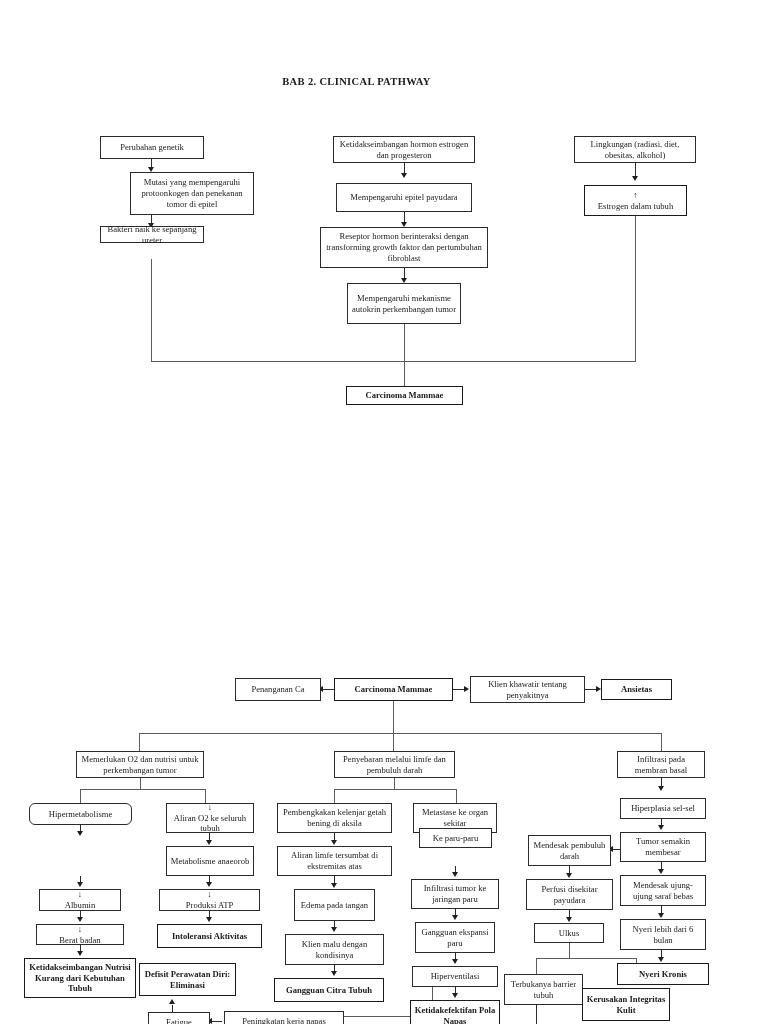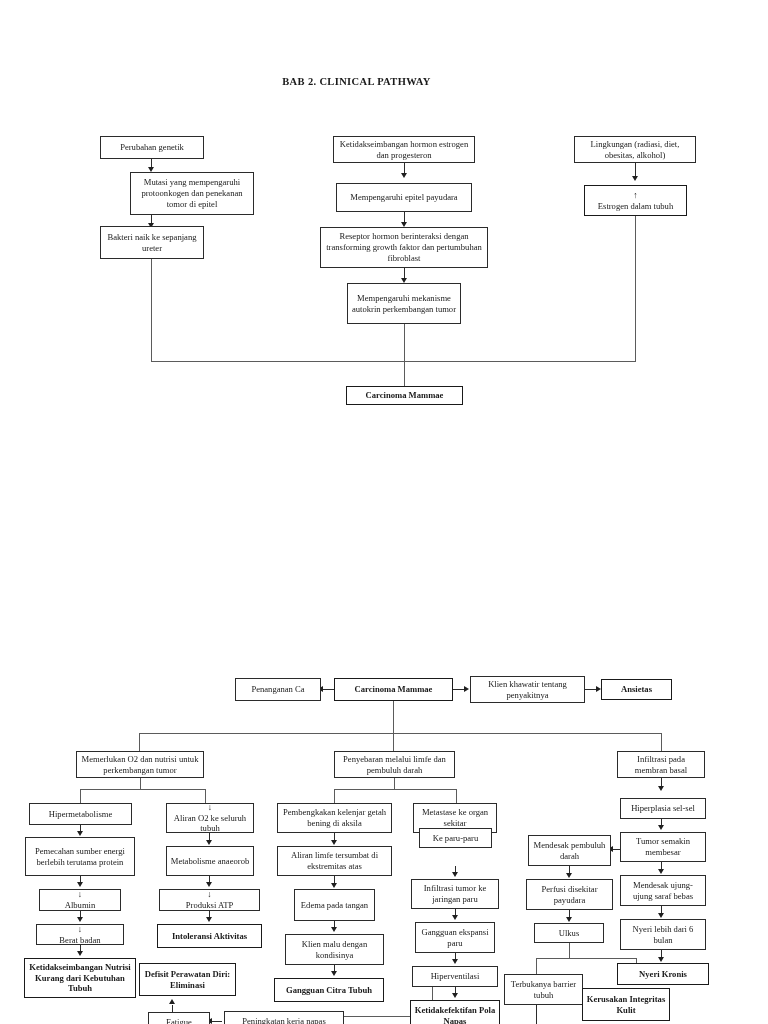--- a/index.html
+++ b/index.html
@@ -70,21 +70,21 @@
   </div>
   <div class="ln v dk" style="left:151px;top:159px;height:11px;"></div>
   <div class="ar down" style="left:148px;top:167px;"></div>
 
   <div class="bx" style="left:90px;top:172px;width:124px;height:43px;margin-left:40px;">
     <span>Mutasi yang mempengaruhi protoonkogen dan penekanan tomor di epitel</span>
   </div>
   <div class="ln v dk" style="left:151px;top:215px;height:11px;"></div>
   <div class="ar down" style="left:148px;top:223px;"></div>
 
-  <div class="bx" style="left:100px;top:226px;width:104px;height:33px;">
+  <div class="bx" style="left:100px;top:226px;width:104px;height:17px;">
     <span>Bakteri naik ke sepanjang ureter</span>
   </div>
 
   <div class="ln v" style="left:151px;top:259px;height:102px;"></div>
 
   <div class="bx" style="left:333px;top:136px;width:142px;height:27px;">
     <span>Ketidakseimbangan hormon estrogen dan progesteron</span>
   </div>
   <div class="ln v dk" style="left:404px;top:163px;height:13px;"></div>
   <div class="ar down" style="left:401px;top:173px;"></div>
@@ -172,29 +172,26 @@
   <div class="ln v" style="left:205px;top:789px;height:14px;"></div>
 
   <div class="ln v" style="left:394px;top:778px;height:11px;"></div>
   <div class="ln h" style="left:334px;top:789px;width:122px;"></div>
   <div class="ln v" style="left:334px;top:789px;height:14px;"></div>
   <div class="ln v" style="left:456px;top:789px;height:14px;"></div>
 
   <div class="ln v dk" style="left:661px;top:778px;height:11px;"></div>
   <div class="ar down" style="left:658px;top:786px;"></div>
 
-  <div class="bx" style="left:29px;top:803px;width:103px;height:22px;">
+  <div class="bx" style="left:29px;top:803px;width:103px;height:22px;border-radius:6px;">
     <span>Hipermetabolisme</span>
   </div>
   <div class="ln v dk" style="left:80px;top:825px;height:9px;"></div>
   <div class="ar down" style="left:77px;top:831px;"></div>
 
-  <div class="bx" style="left:25px;top:837px;width:110px;height:39px;">
-    <span>Pemecahan sumber energi berlebih terutama protein</span>
-  </div>
   <div class="ln v dk" style="left:80px;top:876px;height:9px;"></div>
   <div class="ar down" style="left:77px;top:882px;"></div>
 
   <div class="bx" style="left:39px;top:889px;width:82px;height:22px;">
     <span>
         <span class="updn">↓</span>
         <span>Albumin</span>
       </span>
   </div>
   <div class="ln v dk" style="left:80px;top:911px;height:9px;"></div>

